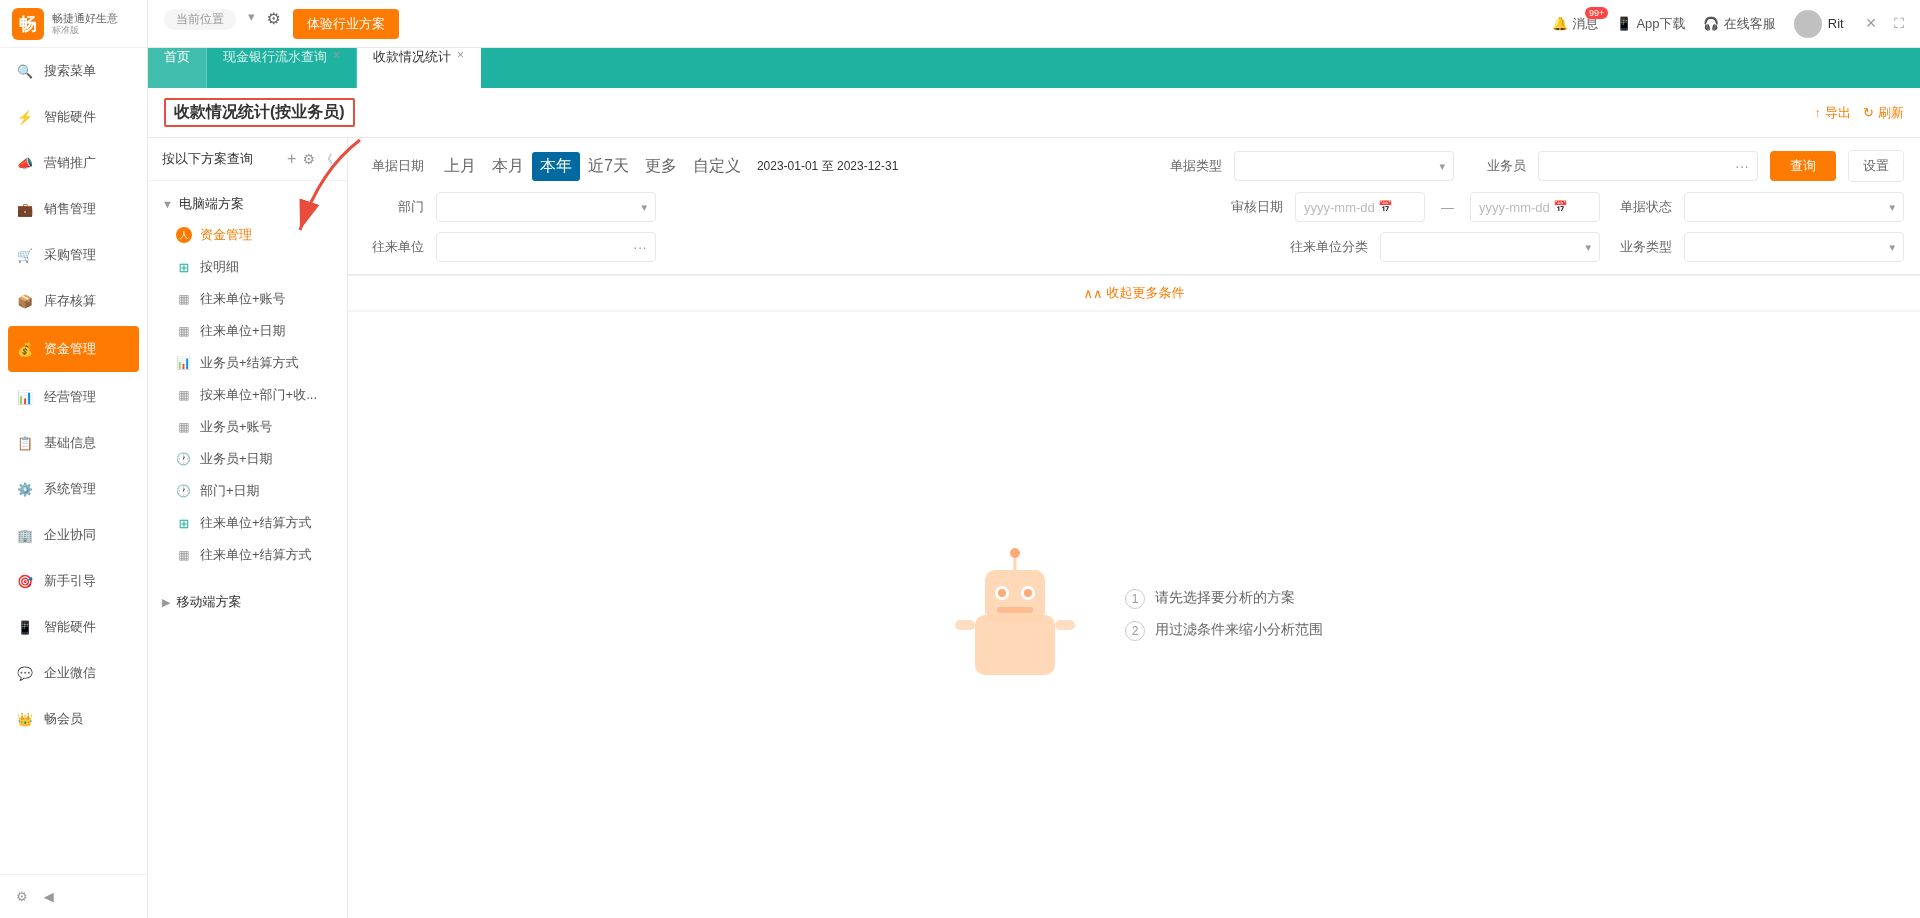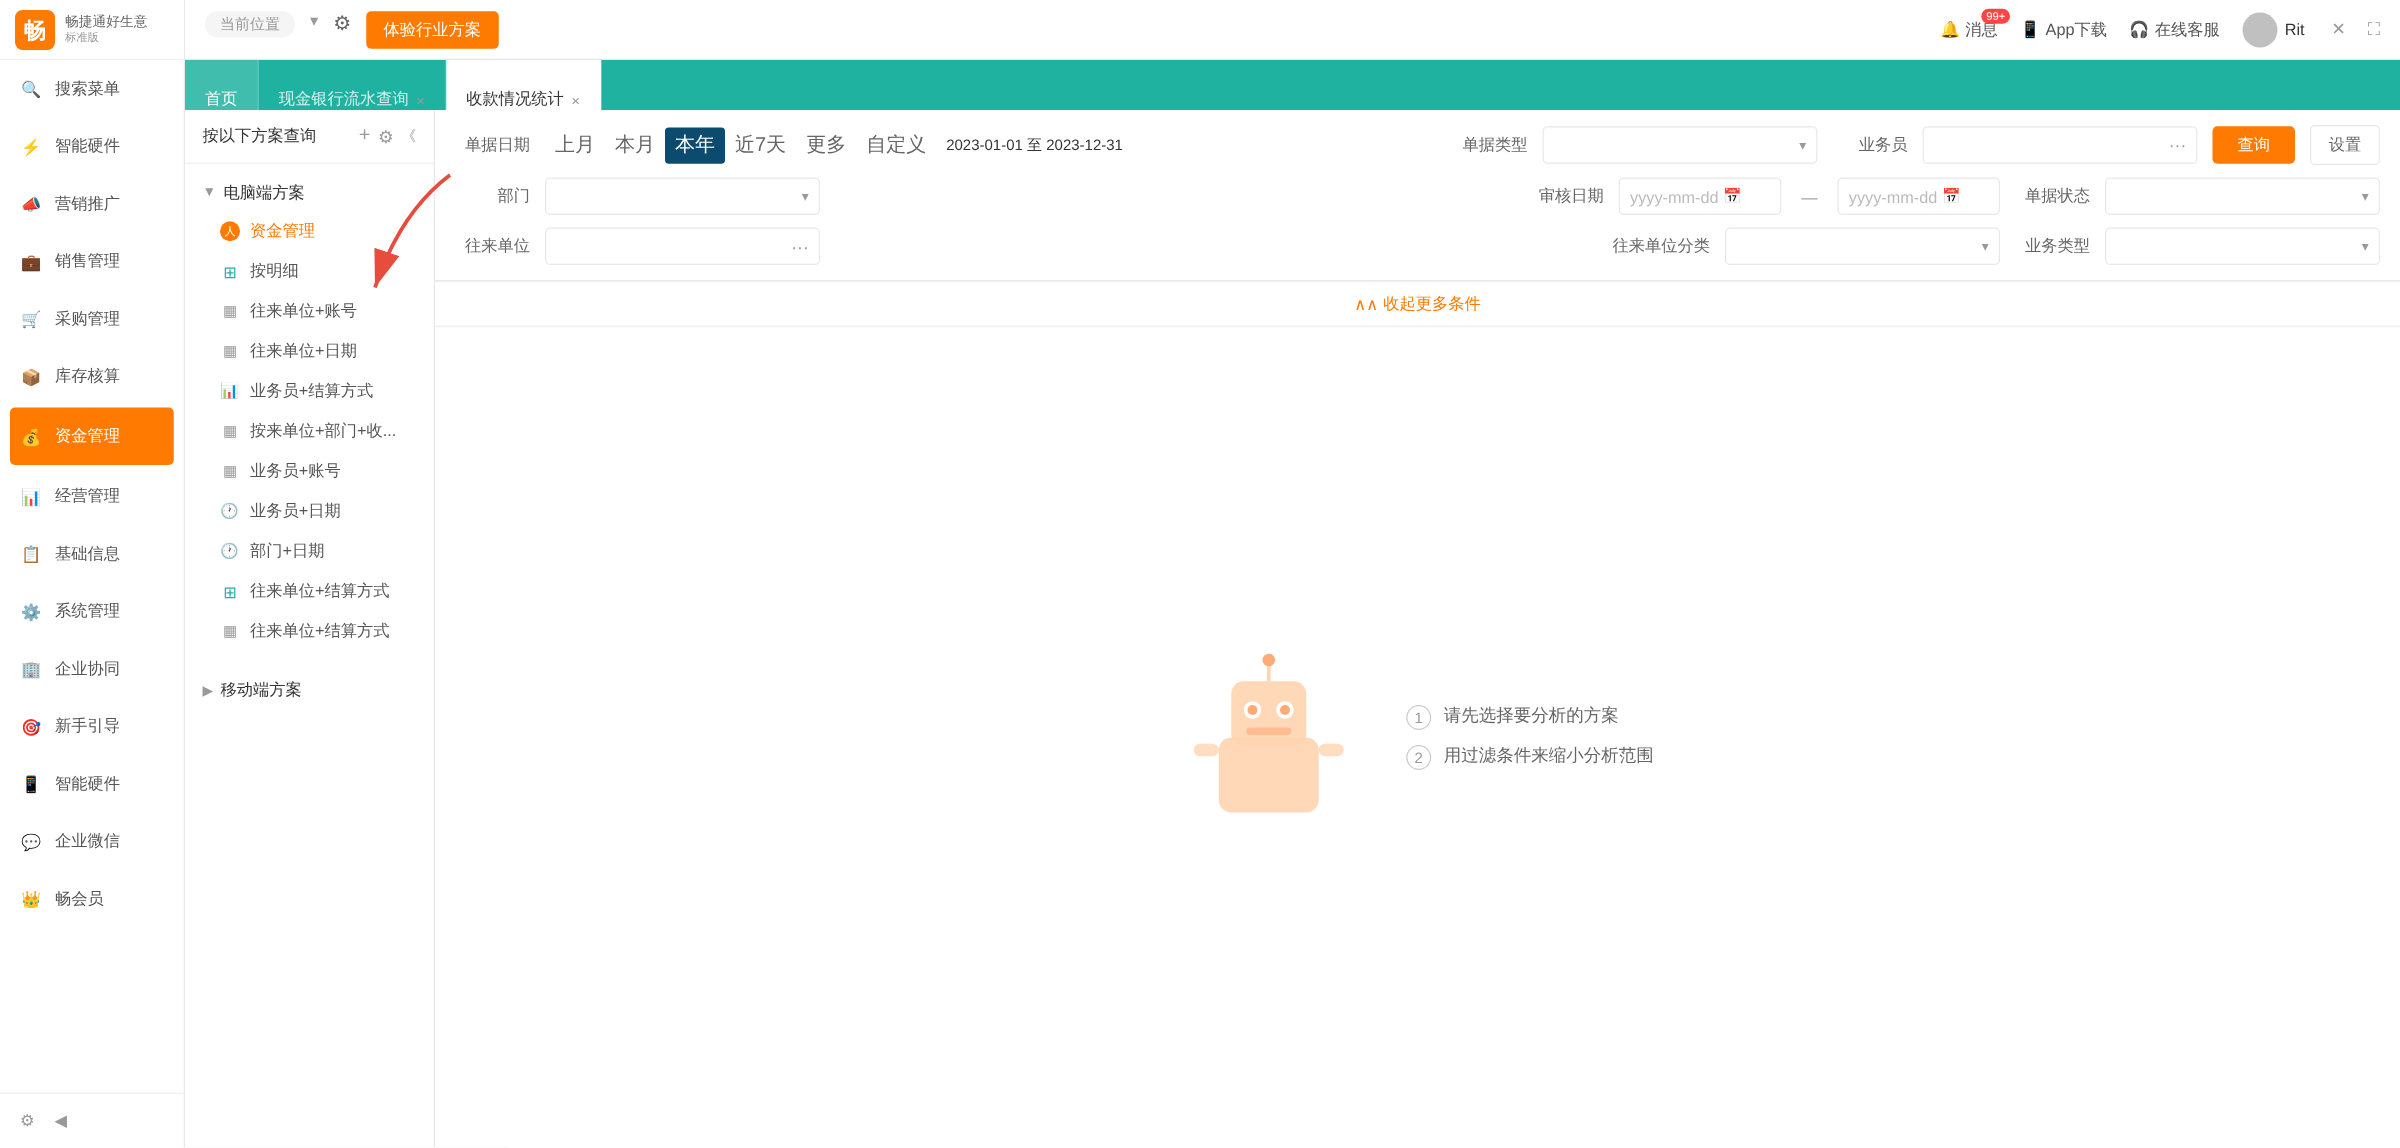--- a/index.html
+++ b/index.html
@@ -60,21 +60,21 @@
     .user-avatar { width: 28px; height: 28px; border-radius: 50%; background: #ddd; }
     .header-close { color: #999; cursor: pointer; font-size: 16px; }
     .header-expand { color: #999; cursor: pointer; font-size: 14px; }
 
     
     .tab-bar {
       position: fixed; left: 148px; top: 48px; right: 0; height: 40px;
       background: #20b2a0; display: flex; align-items: stretch; z-index: 98;
     }
     .tab-item {
-      display: flex; align-items: flex-end; padding: 0 16px; cursor: pointer;
+      display: flex; align-items: flex-start; padding: 0 16px; cursor: pointer;
       color: rgba(255,255,255,0.8); font-size: 13px; gap: 6px; position: relative;
       border-right: 1px solid rgba(255,255,255,0.2);
     }
     .tab-item.home { background: rgba(255,255,255,0.15); color: #fff; }
     .tab-item.active { background: #fff; color: #333; }
     .tab-close { font-size: 12px; color: #999; cursor: pointer; }
     .tab-spacer { flex: 1; }
 
     
     .page-container {
@@ -134,21 +134,21 @@
       background: #fff; padding: 12px 16px; border-bottom: 1px solid #e8e8e8;
     }
     .filter-row { display: flex; align-items: center; gap: 12px; margin-bottom: 10px; flex-wrap: wrap; }
     .filter-row:last-child { margin-bottom: 0; }
     .filter-label { font-size: 13px; color: #666; white-space: nowrap; min-width: 60px; text-align: right; }
     .filter-date-group { display: flex; align-items: center; gap: 0; }
     .date-quick-btn {
       padding: 4px 8px; font-size: 16px; color: #666; cursor: pointer; border: none; background: none;
     }
     .date-quick-btn.active {
-      background: #0c4a6e; color: #fff; border-radius: 3px;
+      background: #0369a1; color: #fff; border-radius: 3px;
     }
     .filter-select {
       min-width: 180px; height: 30px; border: 1px solid #e8e8e8; border-radius: 4px;
       padding: 0 8px; display: flex; align-items: center; justify-content: space-between;
       cursor: pointer; background: #fff; font-size: 13px; color: #333;
     }
     .filter-select-wide { min-width: 220px; }
     .filter-chevron { color: #999; font-size: 11px; }
     .filter-input {
       min-width: 150px; height: 30px; border: 1px solid #e8e8e8; border-radius: 4px;
@@ -303,20 +303,33 @@
   </div>
   <div class="tab-item active">
     <span>收款情况统计</span>
     <span class="tab-close">×</span>
   </div>
   <div class="tab-spacer"></div>
 </div>
 
 <div class="page-container">
 
+  <div class="page-header">
+    <span class="page-title">收款情况统计(按业务员)</span>
+    <div class="page-actions">
+      <div class="action-btn">
+        <span>↑</span>
+        <span>导出</span>
+      </div>
+      <div class="action-btn">
+        <span>↻</span>
+        <span>刷新</span>
+      </div>
+    </div>
+  </div>
 
   <div class="main-content">
 
     <div class="left-panel">
       <div class="left-panel-header">
         <span class="left-panel-title">按以下方案查询</span>
         <div class="left-panel-actions">
           <span class="panel-action-icon" style="font-size:16px;color:#999;">+</span>
           <span class="panel-action-icon">⚙</span>
           <span class="panel-action-icon" style="font-size:12px;">《</span>

